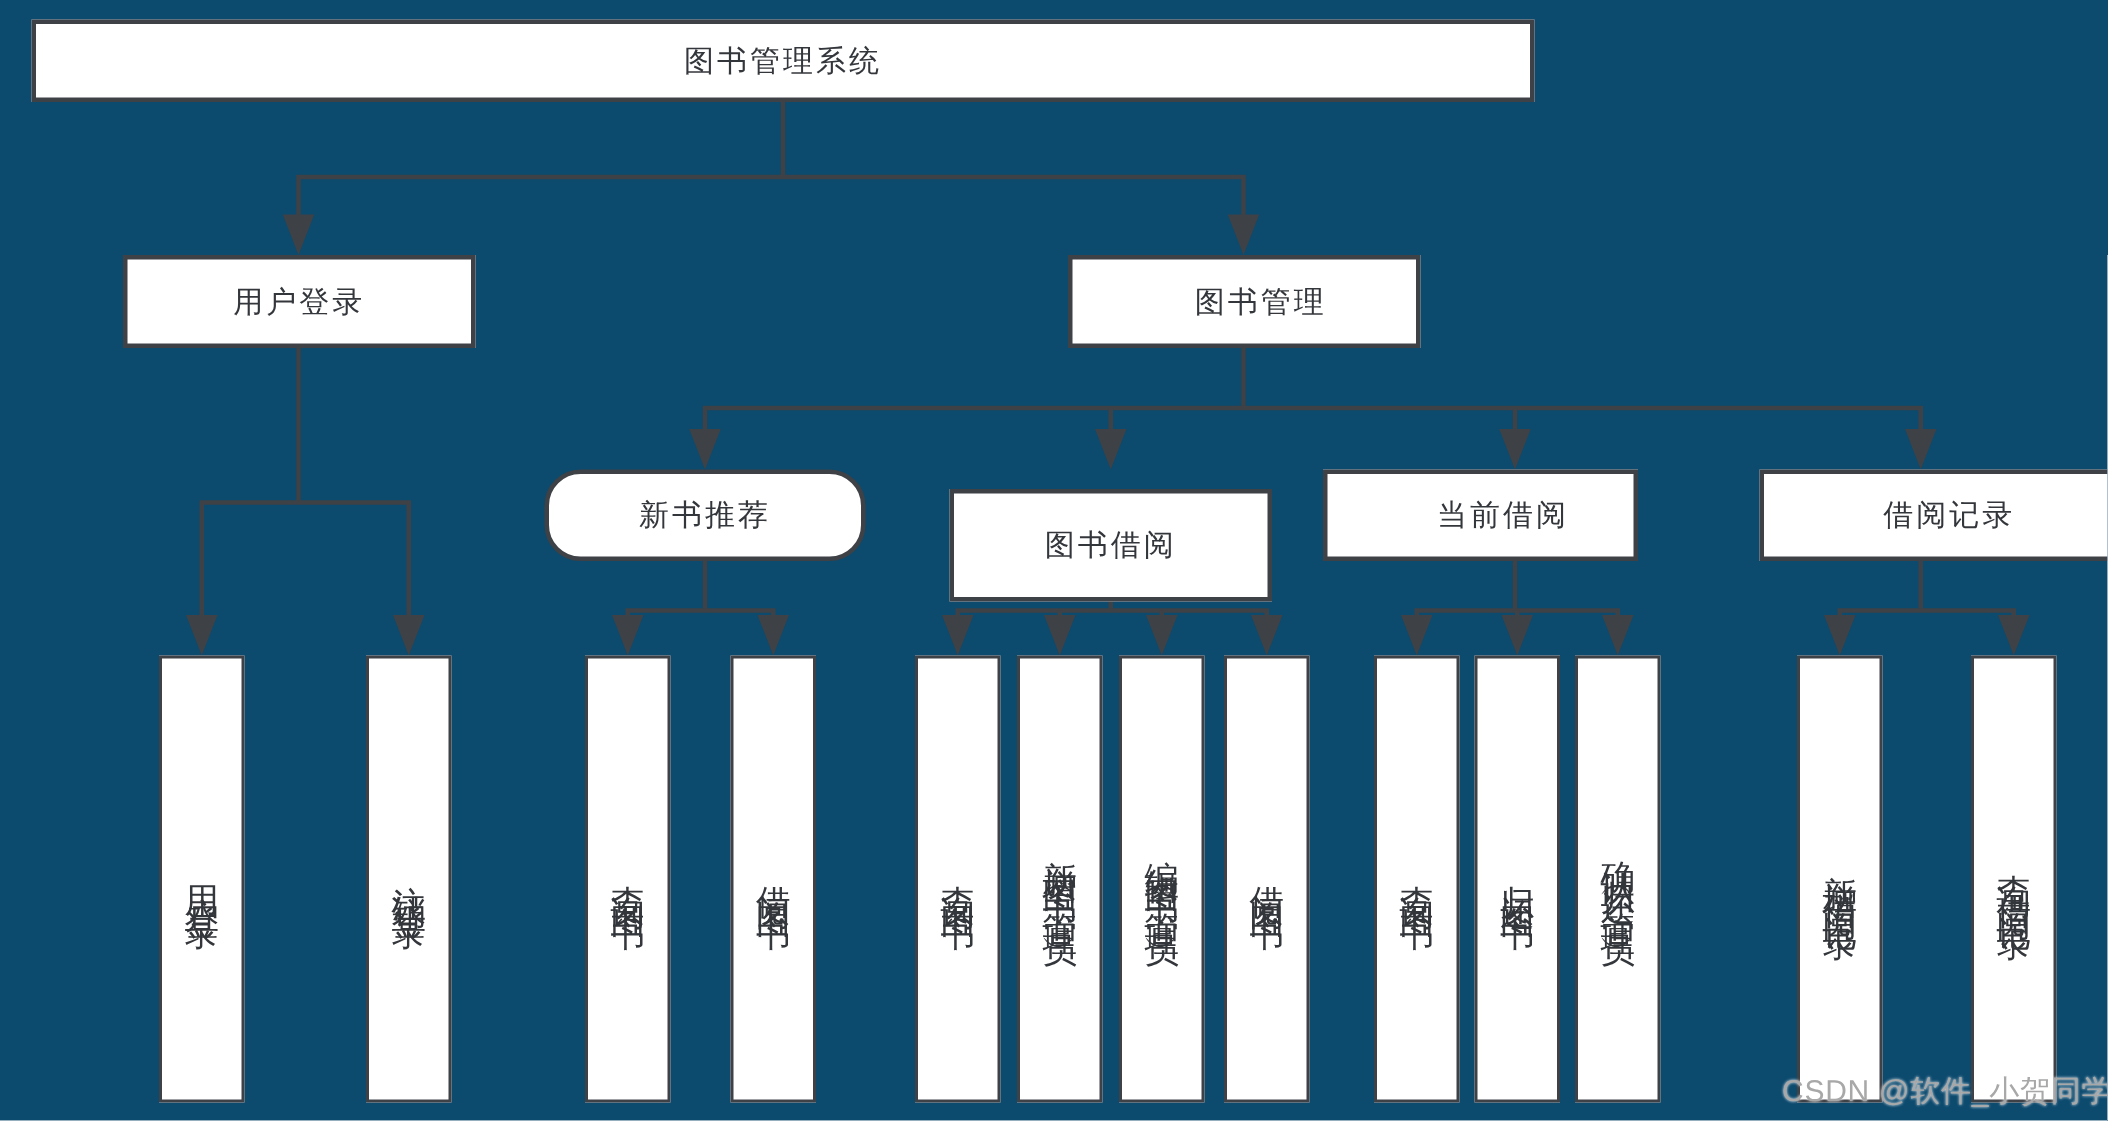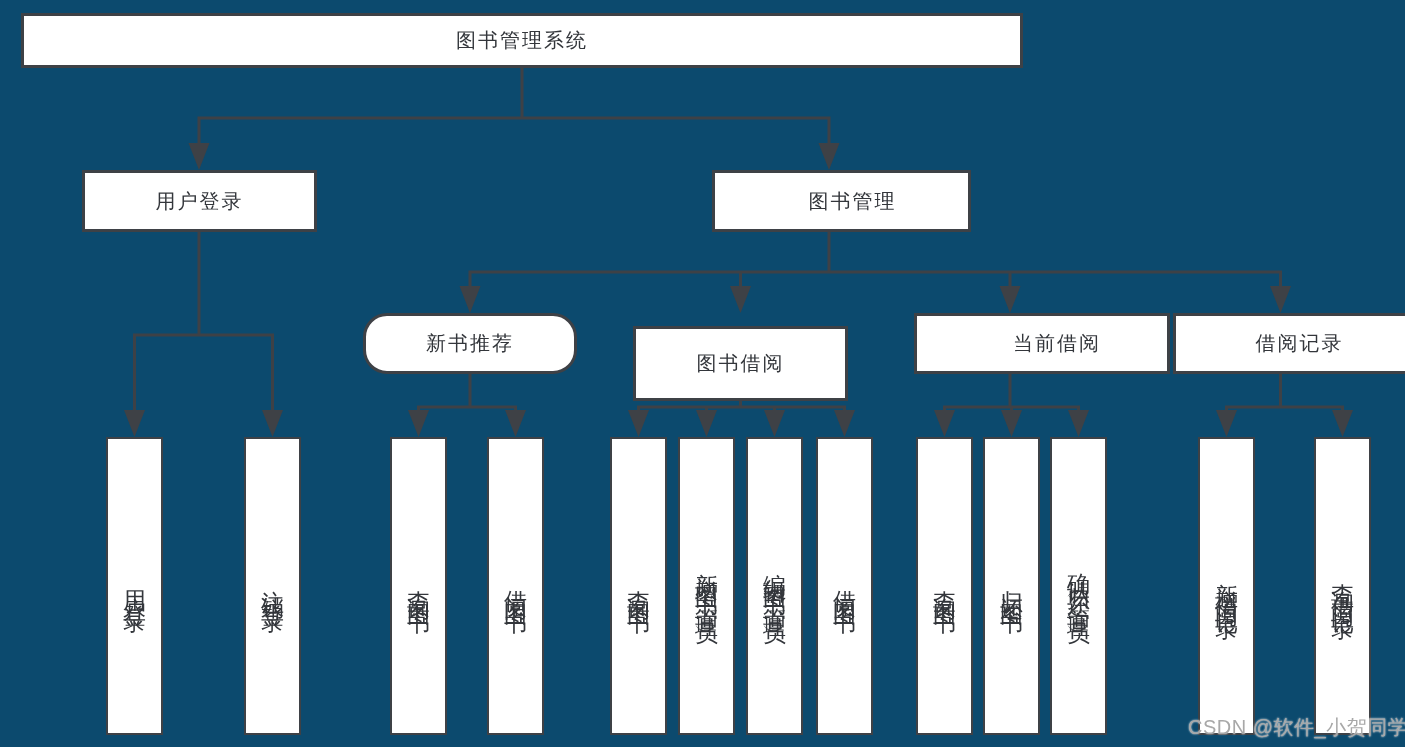--- a/index.html
+++ b/index.html
@@ -108,25 +108,25 @@
       <polygon points="1001,410 1022,410 1011.5,437"></polygon>
       <polygon points="1068,410 1089,410 1078.5,437"></polygon>
       <polygon points="1216,410 1237,410 1226.5,437"></polygon>
       <polygon points="1332,410 1353,410 1342.5,437"></polygon>
     </g>
   </svg>
 
   <div class="node hbox" style="left:21px; top:13px; width:1002px; height:55px;">图书管理系统</div>
 
   <div class="node hbox" style="left:82px; top:170px; width:235px; height:62px;">用户登录</div>
-  <div class="node hbox" style="left:712px; top:170px; width:259px; height:62px;padding-left:22px;">图书管理</div>
+  <div class="node hbox" style="left:712px; top:170px; width:235px; height:62px;padding-left:22px;">图书管理</div>
 
   <div class="node hbox" style="left:363px; top:313px; width:214px; height:61px;border-radius:24px;">新书推荐</div>
   <div class="node hbox" style="left:633px; top:326px; width:215px; height:75px;">图书借阅</div>
-  <div class="node hbox" style="left:914px; top:313px; width:256px; height:61px;padding-left:30px;">当前借阅</div>
+  <div class="node hbox" style="left:882px; top:313px; width:210px; height:61px;padding-left:30px;">当前借阅</div>
   <div class="node hbox" style="left:1173px; top:313px; width:253px; height:61px;">借阅记录</div>
 
   <div class="node vbox" style="left:106px;">用户登录</div>
   <div class="node vbox" style="left:244px;">注销登录</div>
 
   <div class="node vbox" style="left:390px;">查询图书</div>
   <div class="node vbox" style="left:487px;">借阅图书</div>
 
   <div class="node vbox" style="left:610px;">查询图书</div>
   <div class="node vbox" style="left:678px;">新增图书（管理员）</div>

